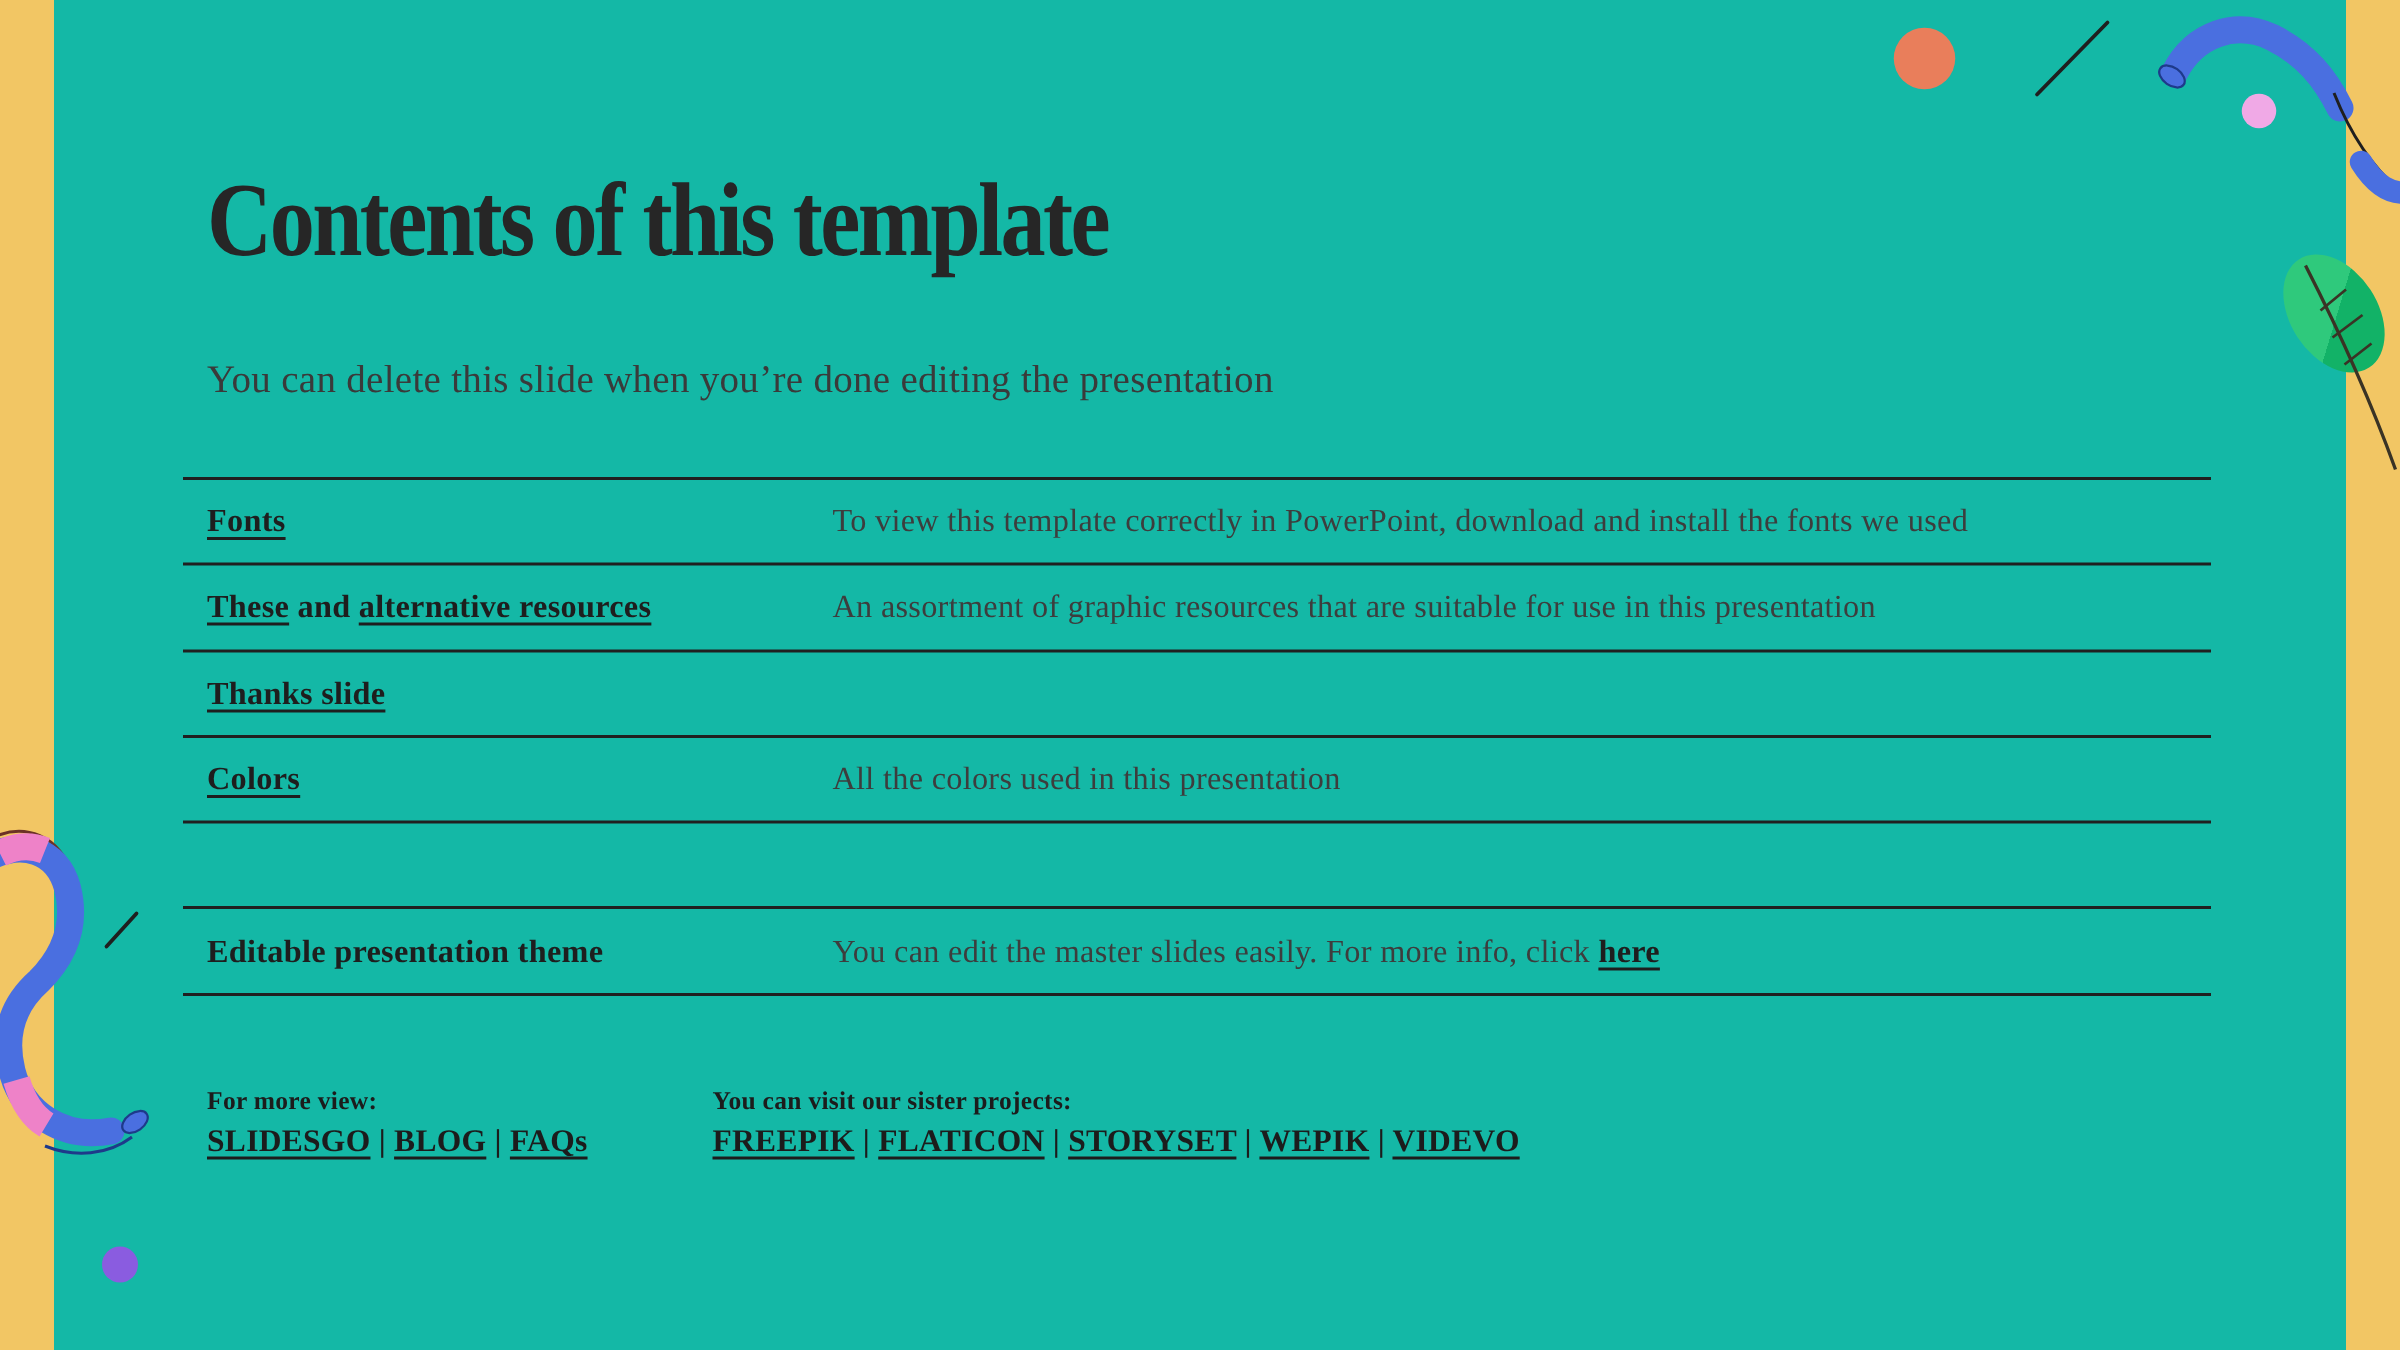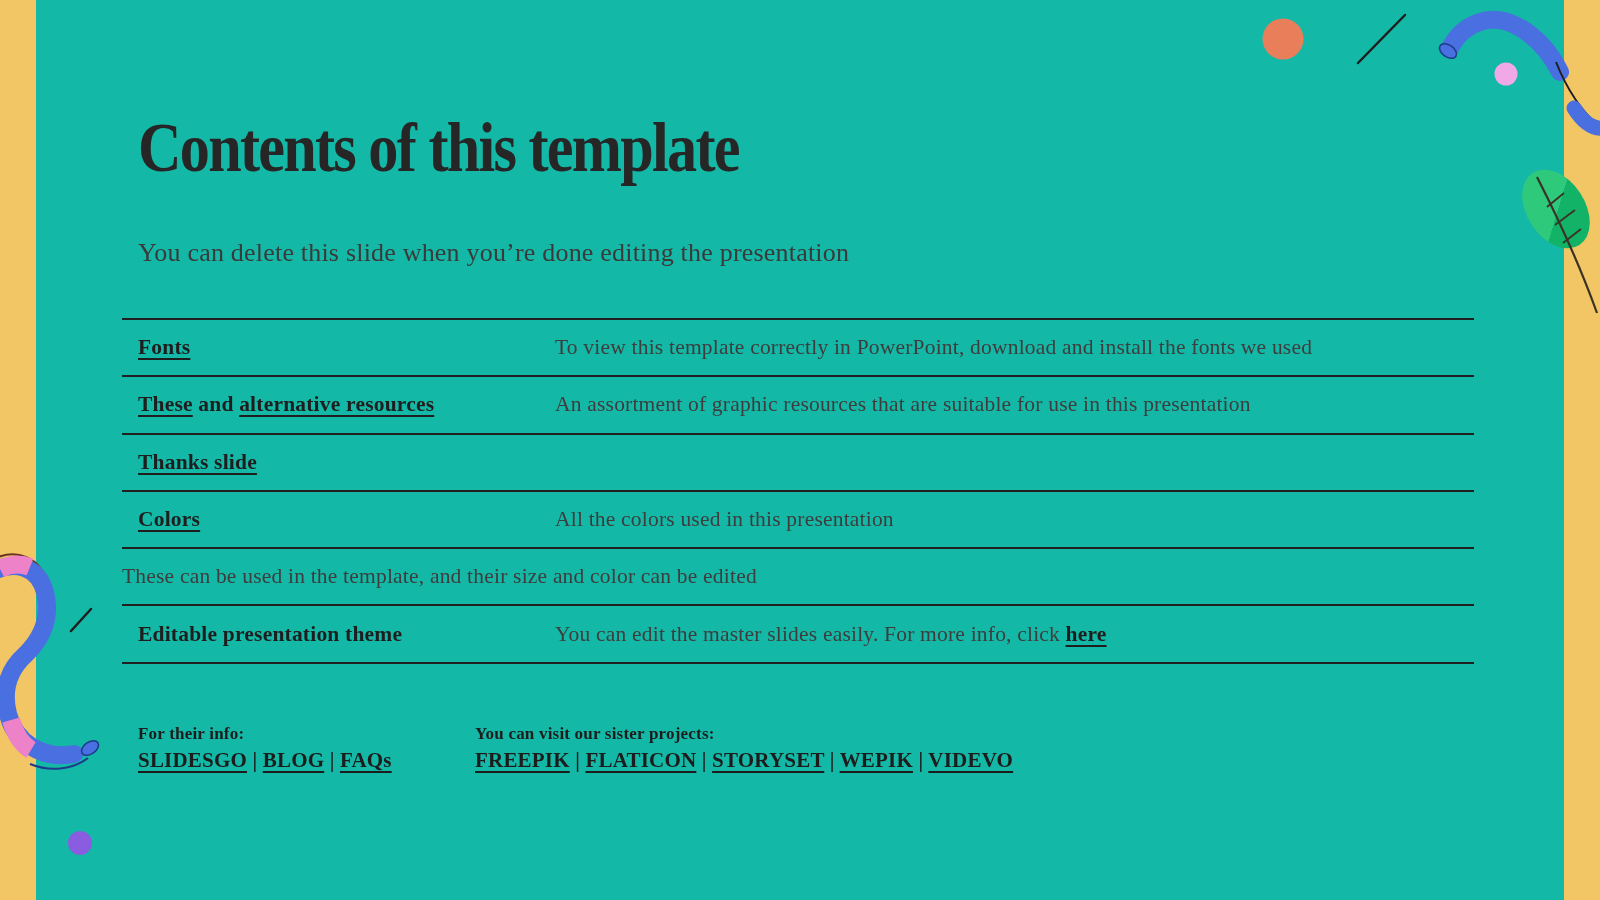--- a/index.html
+++ b/index.html
@@ -101,30 +101,29 @@
         <div class="tdesc"><span class="">An assortment of graphic resources that are suitable for use in this presentation</span></div>
       </div>
       <div class="trow">
         <div class="tlabel"><span class="u ">Thanks slide</span></div>
       </div>
       <div class="trow">
         <div class="tlabel"><span class="u ">Colors</span></div>
         <div class="tdesc"><span class="">All the colors used in this presentation</span></div>
       </div>
       <div class="trow">
-        <div class="tdesc"><span class="">These can be used in the template, and their size and color can be edited</span></div>
       </div>
       <div class="trow">
         <div class="tlabel"><span class="">Editable presentation theme</span></div>
         <div class="tdesc"><span class="">You can edit the master slides easily. For more info, click </span><span class="u b">here</span></div>
       </div>
     </div>
 
   <div class="footer-col col1">
-    <p class="footer-heading">For their info:</p>
+    <p class="footer-heading">For more view:</p>
     <div class="footer-links"><span class="link">SLIDESGO</span><span class="sep"> | </span><span class="link">BLOG</span><span class="sep"> | </span><span class="link">FAQs</span></div>
   </div>
 
   <div class="footer-col col2">
     <p class="footer-heading">You can visit our sister projects:</p>
     <div class="footer-links"><span class="link">FREEPIK</span><span class="sep"> | </span><span class="link">FLATICON</span><span class="sep"> | </span><span class="link">STORYSET</span><span class="sep"> | </span><span class="link">WEPIK</span><span class="sep"> | </span><span class="link">VIDEVO</span></div>
   </div>
 
 </div>
 

